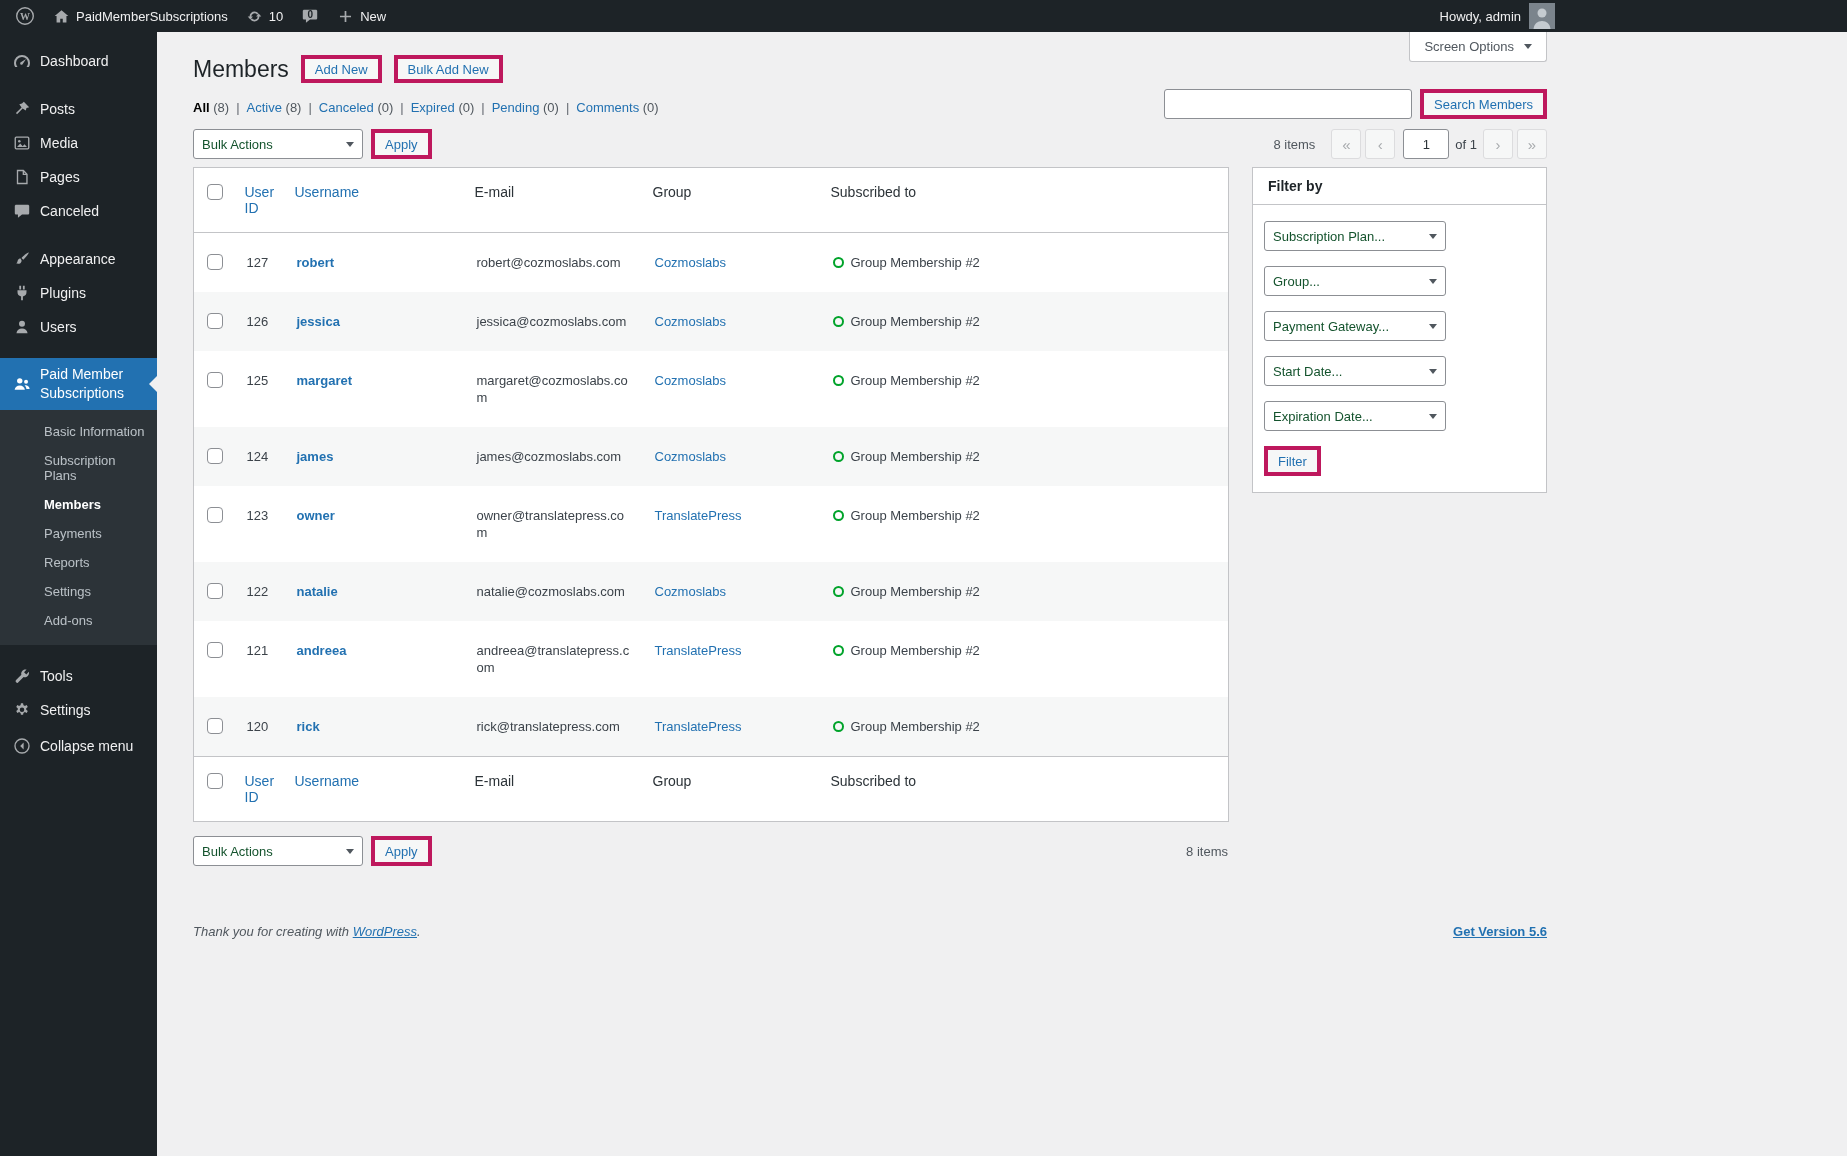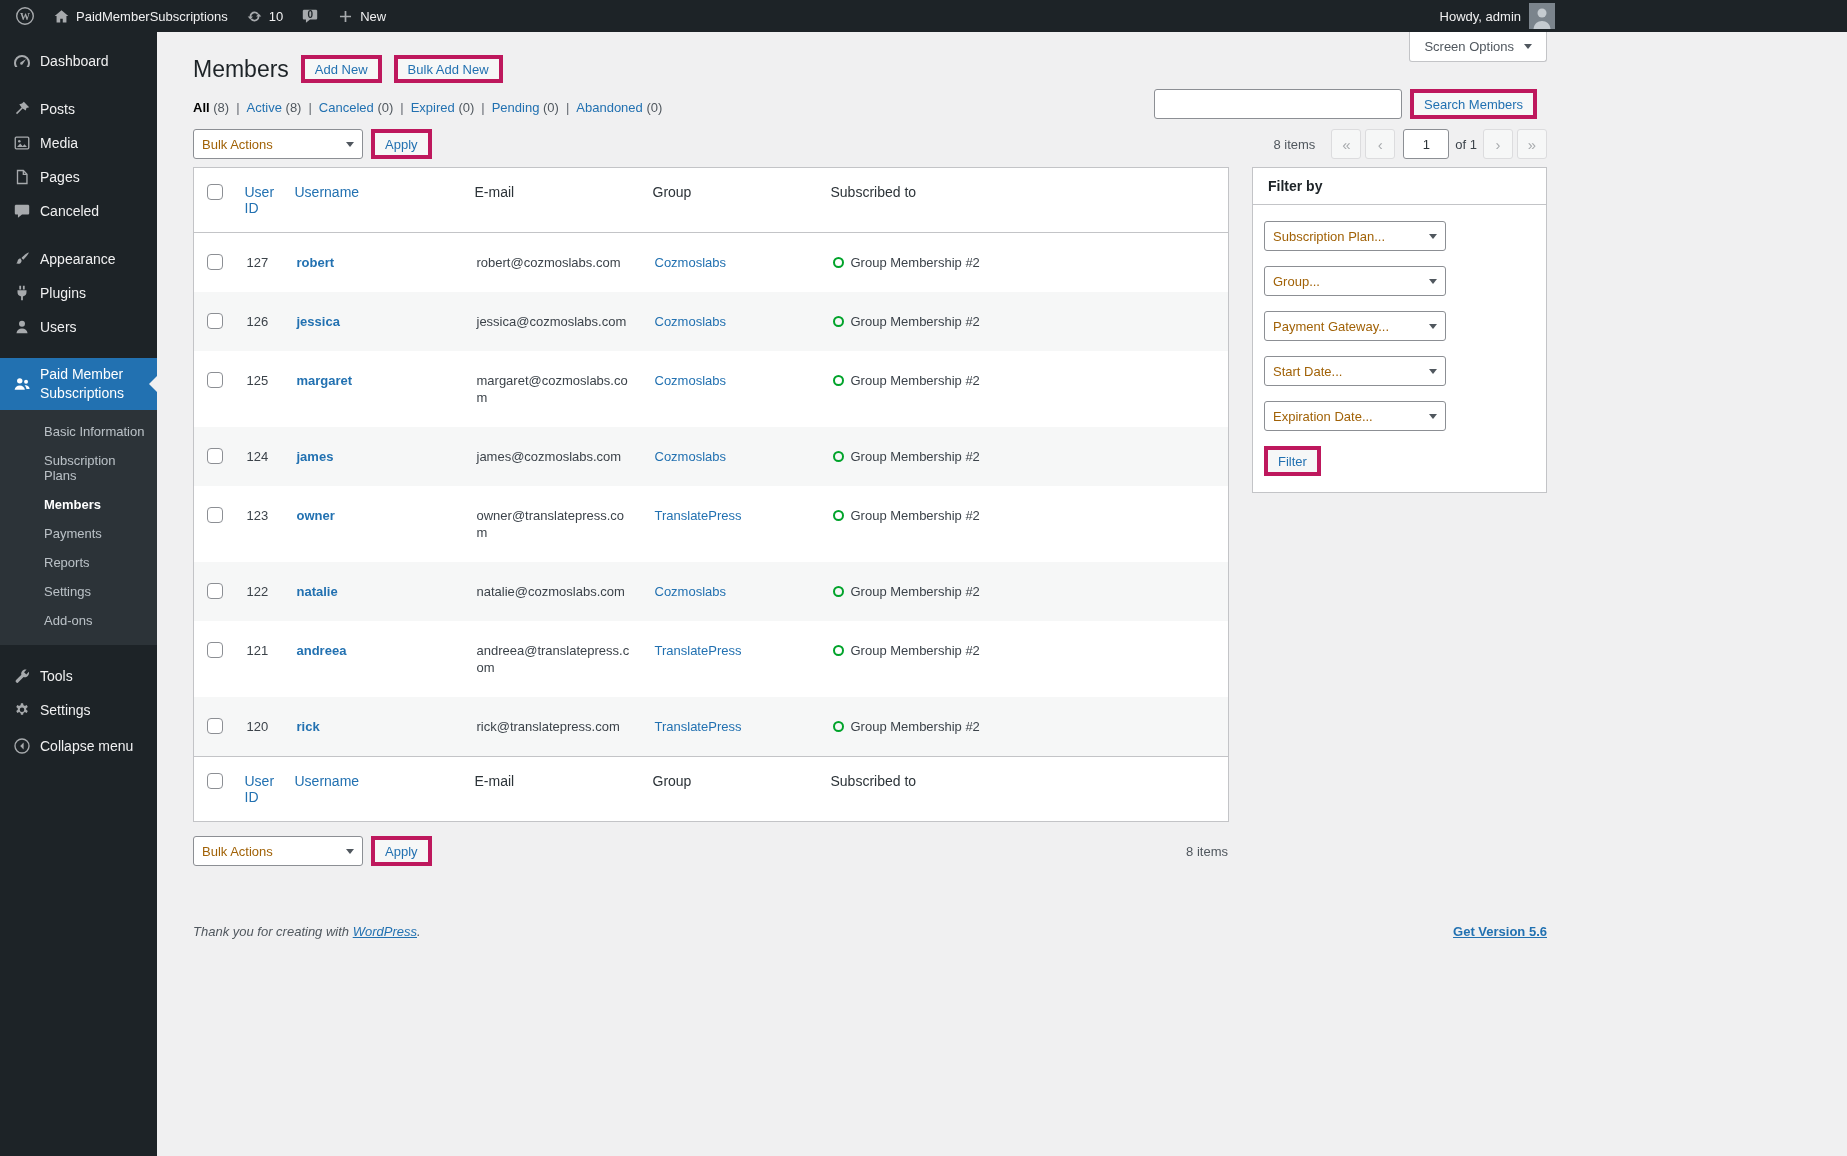--- a/index.html
+++ b/index.html
@@ -52,29 +52,29 @@
   .button { display:inline-flex; align-items:center; justify-content:center; height:30px; padding:0 10px; background:#f6f7f7;
     border:4px solid #be185d; border-radius:0; color:#2271b1; font-size:13px; cursor:pointer; font-family:inherit; font-weight:400; }
   .title-row .button { height:28px; }
 
   .views-row { margin-top:16px; display:flex; align-items:center; font-size:13px; }
   .views-row .view { margin-right:7px; }
   .views-row .pipe { color:#646970; margin-right:7px; }
   .view .current-label { color:#000; font-weight:600; }
   .view .count { color:#50575e; }
 
-  .search-box { position:absolute; top:57px; right:10px; display:flex; gap:8px; }
+  .search-box { position:absolute; top:57px; right:0; display:flex; gap:8px; }
   .search-input { width:248px; height:30px; border:1px solid #8c8f94; border-radius:3px; background:#fff; padding:0 8px; font-size:14px; font-family:inherit; }
 
   .tablenav { display:flex; align-items:center; margin-top:14px; }
   .tablenav.top-nav { width:1354px; }
   .tablenav.bottom-nav { width:1035px; }
   .select-wrap { position:relative; display:inline-block; }
   .select-wrap::after { content:""; position:absolute; right:9px; top:13px; width:0; height:0; border:4px solid transparent; border-top:5px solid #50575e; pointer-events:none; }
-  select { appearance:none; -webkit-appearance:none; height:30px; border:1px solid #8c8f94; border-radius:3px; background:#fff; color:#a16207;
+  select { appearance:none; -webkit-appearance:none; height:30px; border:1px solid #8c8f94; border-radius:3px; background:#fff; color:#14532d;
     font-size:13px; font-family:inherit; padding:0 26px 0 8px; cursor:pointer; }
   .bulk-select { width:170px; }
   .apply-btn { margin-left:8px; }
   .nav-right { margin-left:auto; display:flex; align-items:center; }
   .displaying-num { color:#50575e; margin-right:12px; font-size:13px; }
   .page-btn { display:inline-flex; align-items:center; justify-content:center; width:30px; height:30px; border:1px solid #dcdcde; border-radius:3px;
     background:#f6f7f7; color:#a7aaad; font-size:15px; margin-left:4px; cursor:default; }
   .current-page { width:46px; height:30px; border:1px solid #8c8f94; border-radius:3px; text-align:center; font-size:13px; margin:0 6px 0 8px;
     font-family:inherit; color:#2c3338; background:#fff; }
   .of-pages { color:#3c434a; margin-right:2px; }
@@ -307,21 +307,21 @@
       <span class="view"><a><span class="current-label">All</span> <span class="count">(8)</span></a></span>
       <span class="pipe">|</span>
       <span class="view"><a><span>Active</span> <span class="count">(8)</span></a></span>
       <span class="pipe">|</span>
       <span class="view"><a><span>Canceled</span> <span class="count">(0)</span></a></span>
       <span class="pipe">|</span>
       <span class="view"><a><span>Expired</span> <span class="count">(0)</span></a></span>
       <span class="pipe">|</span>
       <span class="view"><a><span>Pending</span> <span class="count">(0)</span></a></span>
       <span class="pipe">|</span>
-      <span class="view"><a><span>Abandoned</span> <span class="count">(0)</span></a></span>
+      <span class="view"><a><span>Comments</span> <span class="count">(0)</span></a></span>
     </div>
 
     <div class="search-box">
       <input class="search-input" type="text" style="">
       <button class="button">Search Members</button>
     </div>
 
     <div class="tablenav top-nav">
       <span class="select-wrap">
         <select class="bulk-select"><option>Bulk Actions</option></select>

